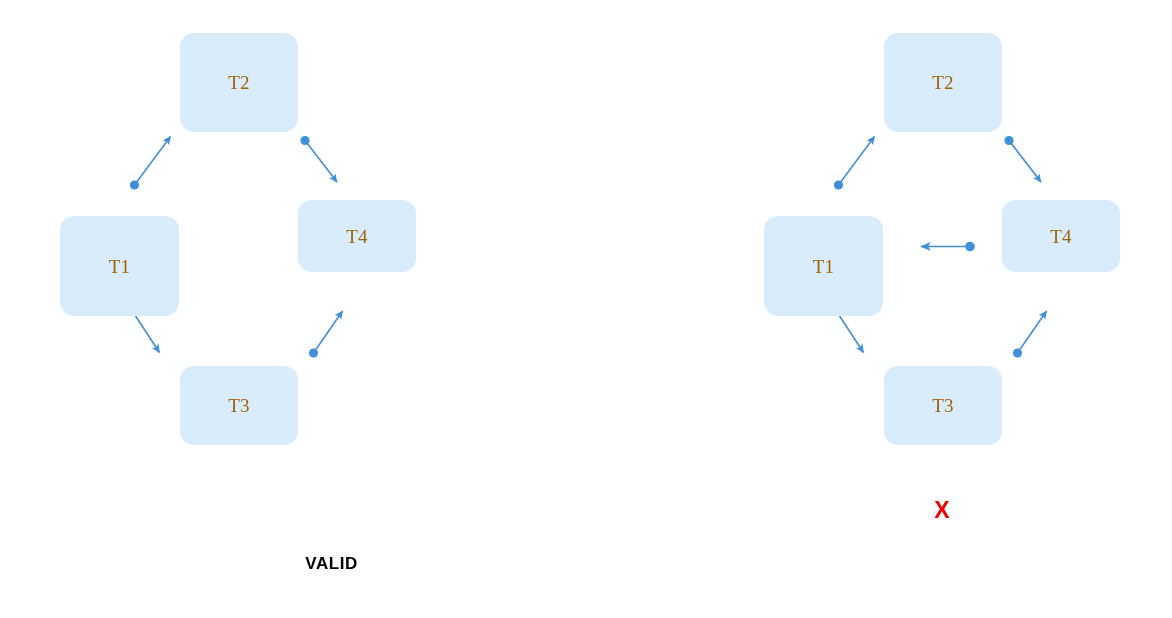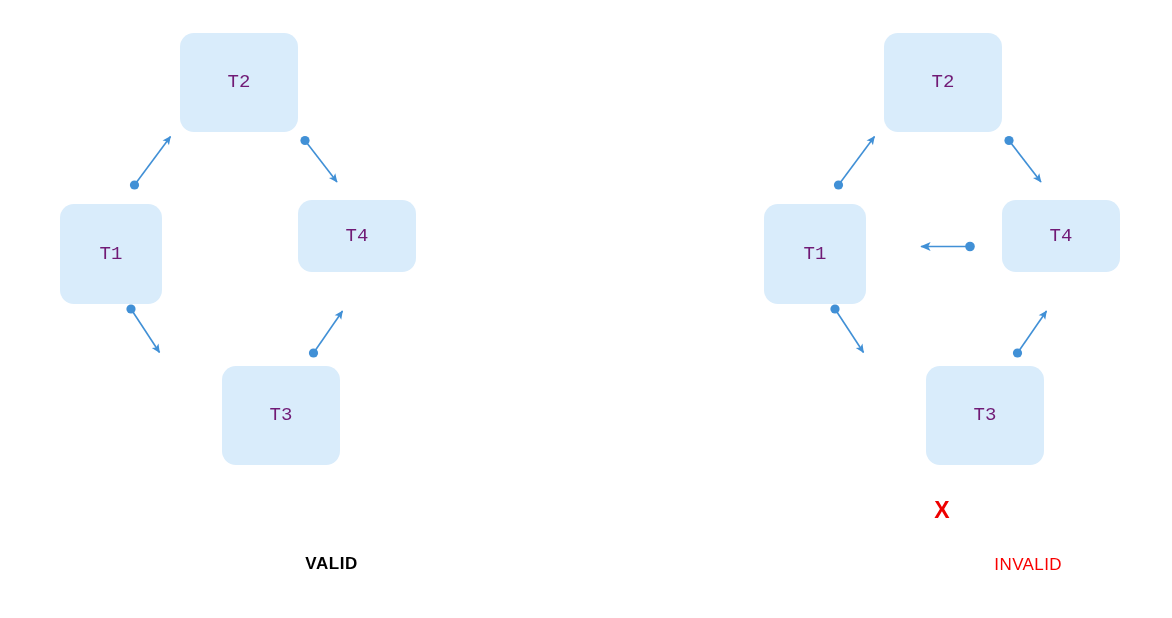--- a/index.html
+++ b/index.html
@@ -34,33 +34,33 @@
   .node {
     position: absolute;
     box-sizing: border-box;
     background: #d9ecfb;
     border-radius: 14px;
     display: flex;
     align-items: center;
     justify-content: center;
   }
   .node-label {
-    font-family: Liberation Mono, monospace;
+    font-family: Liberation Serif, serif;
     font-size: 19px;
-    color: #701a75;
+    color: #a16207;
     letter-spacing: 0.2px;
     line-height: 1;
     user-select: none;
   }
 
   
   .n-t2 { left: 180px; top: 33px;  width: 118px; height: 99px; }
-  .n-t1 { left: 60px;  top: 204px; width: 102px; height: 100px; }
+  .n-t1 { left: 60px;  top: 216px; width: 119px; height: 100px; }
   .n-t4 { left: 298px; top: 200px; width: 118px; height: 72px; }
-  .n-t3 { left: 180px; top: 366px; width: 118px; height: 99px; margin-left: 42px; }
+  .n-t3 { left: 180px; top: 366px; width: 118px; height: 79px; }
 
   .edges {
     position: absolute;
     left: 0;
     top: 0;
     width: 586px;
     height: 618px;
     overflow: visible;
     pointer-events: none;
   }
@@ -199,15 +199,14 @@
     </div>
     <div class="node n-t3">
       <span class="node-label">T3</span>
     </div>
   </div>
 
   <div class="x-mark">X</div>
 
   <div class="caption caption-valid">VALID</div>
 
-  <div class="caption caption-invalid">INVALID</div>
 
 </div>
 
 </body></html>

